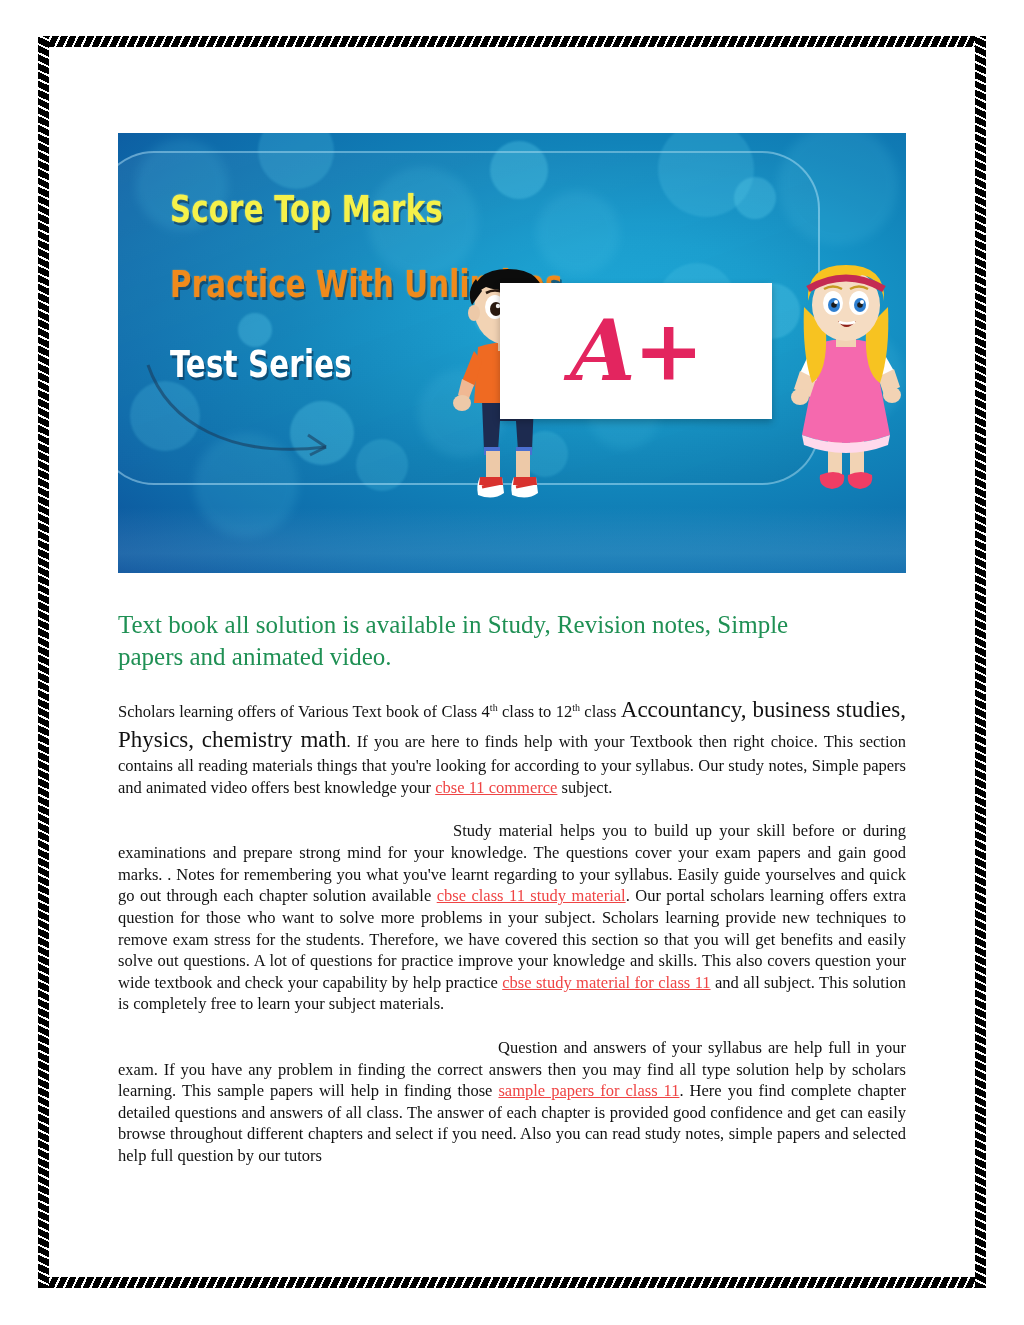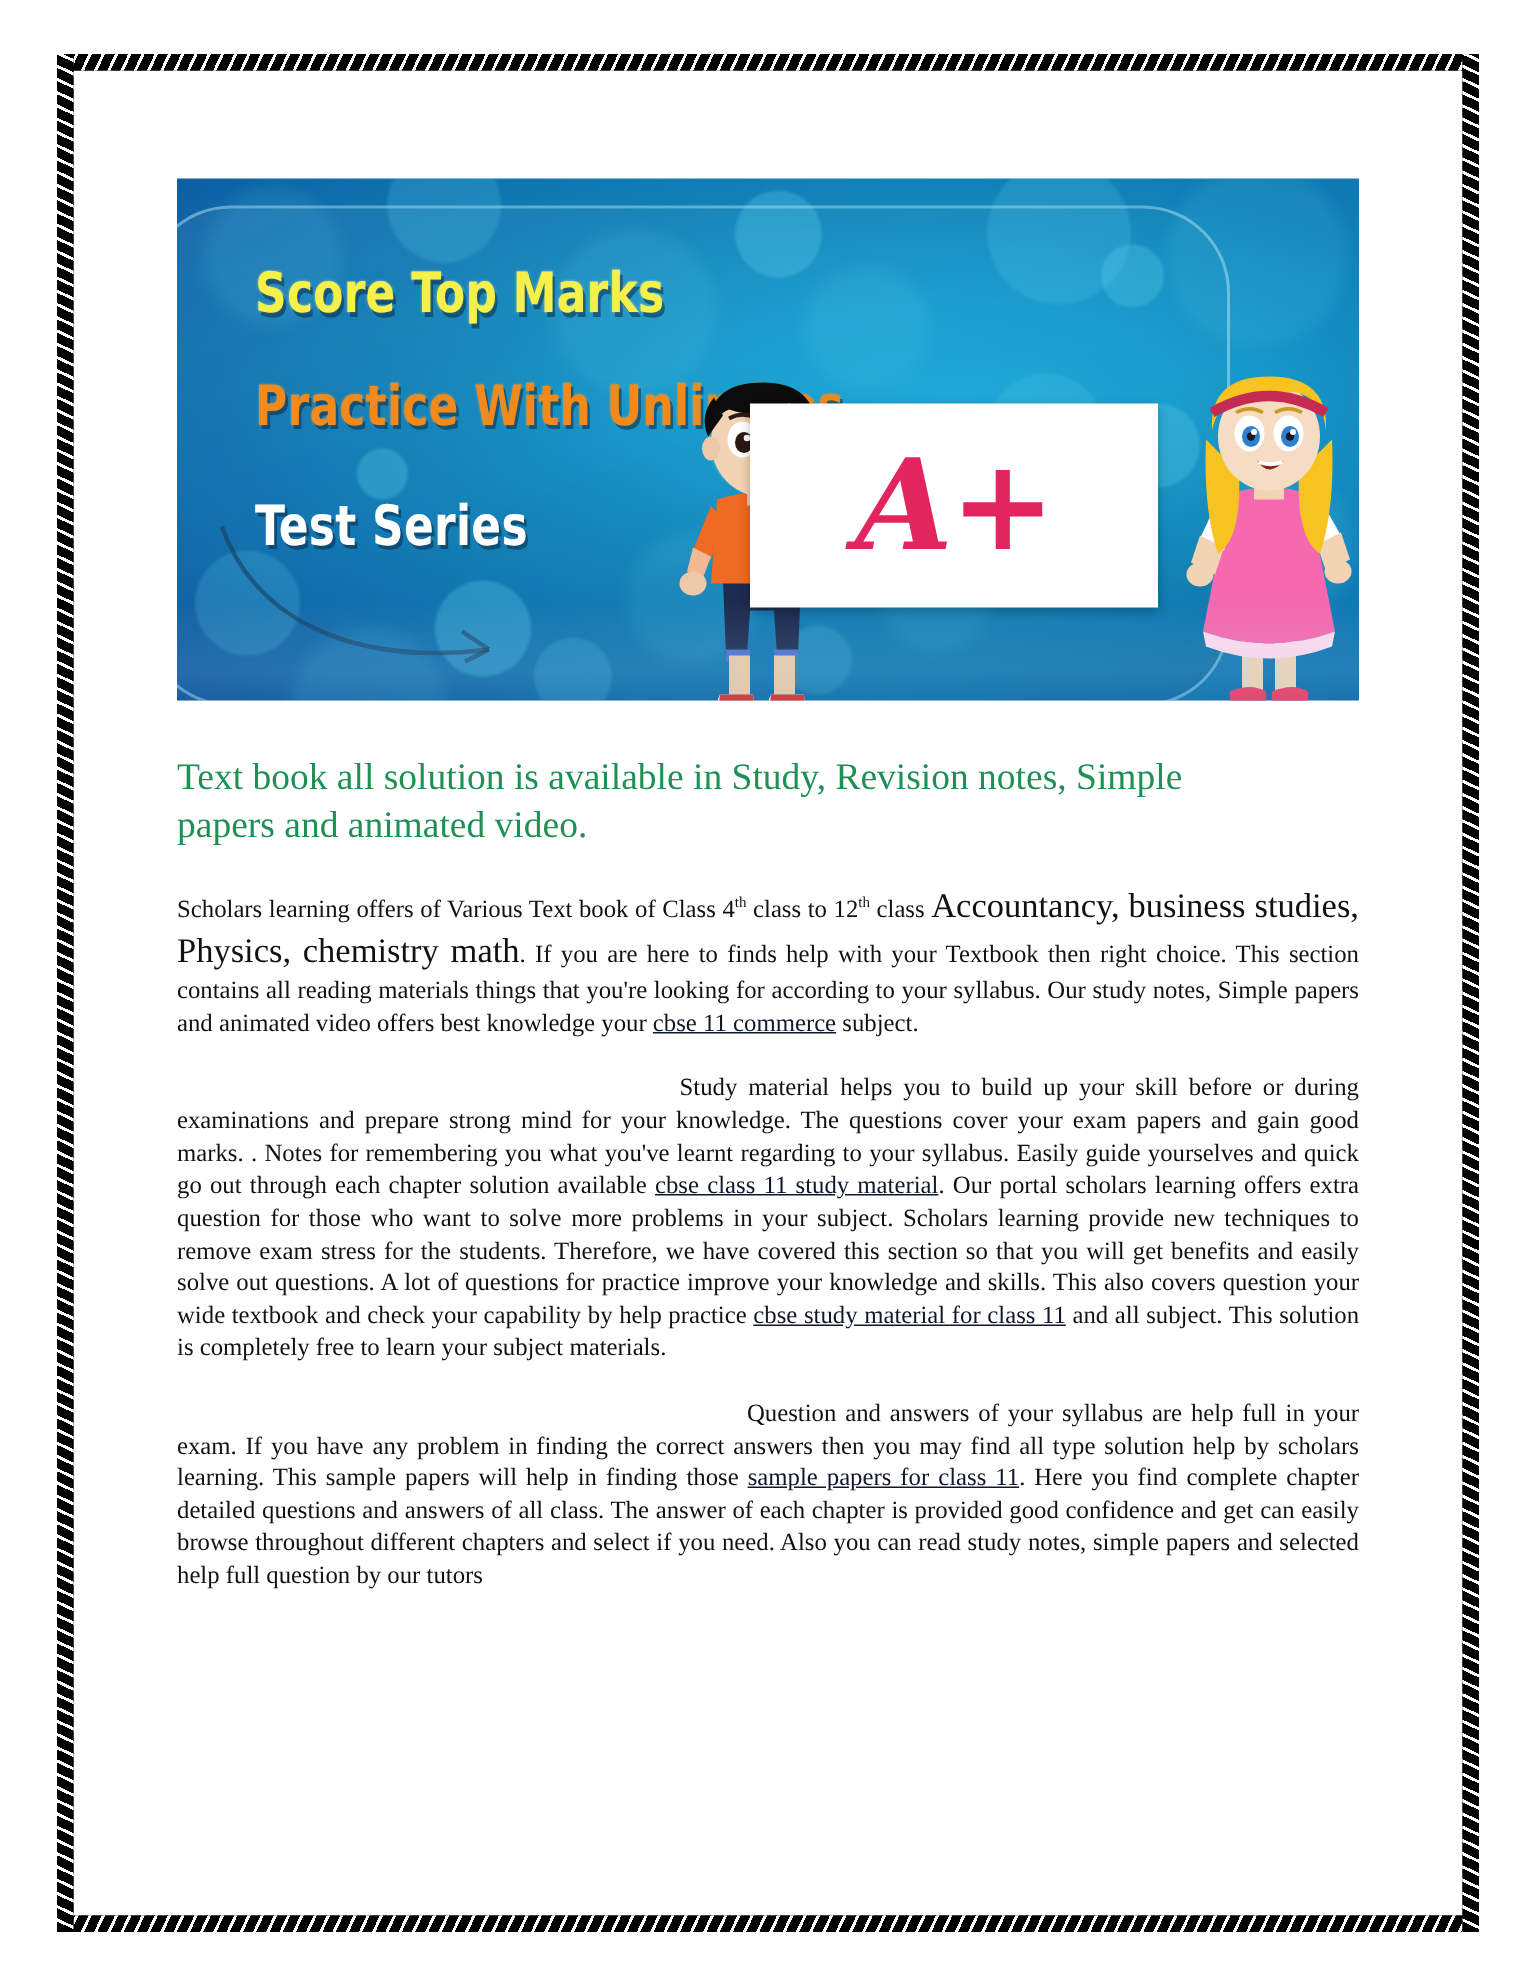--- a/index.html
+++ b/index.html
@@ -73,25 +73,26 @@
     position: absolute;
     left: 118px;
     top: 119px;
     width: 788px;
   }
 
   
   .banner {
     position: relative;
     width: 788px;
-    height: 348px;
+    height: 440px;
     overflow: hidden;
     background: radial-gradient(ellipse 105% 95% at 66% 42%,
                   #1ba8d8 0%, #189ecf 18%, #1183b9 42%,
                   #0e6cab 66%, #0d539b 86%, #0c3f86 100%);
+    margin-top: 14px;
   }
   .banner-inner { position: absolute; inset: 0; }
 
   .bokeh {
     position: absolute;
     border-radius: 50%;
     background: #5fd2ef;
     opacity: .20;
     filter: blur(1px);
   }
@@ -202,21 +203,21 @@
     color: #111111;
     text-align: justify;
     text-justify: inter-word;
   }
   p.body.indent-big { text-indent: 335px; }
   p.body.indent-med { text-indent: 380px; }
   .big-subjects {
     font-size: 23px;
   }
   a.doclink {
-    color: #0f172a;
+    color: #ef4444;
   }
   sup {
     font-size: 10px;
     vertical-align: super;
   }
 </style>
 </head>
 <body>
 
 <div class="page">

